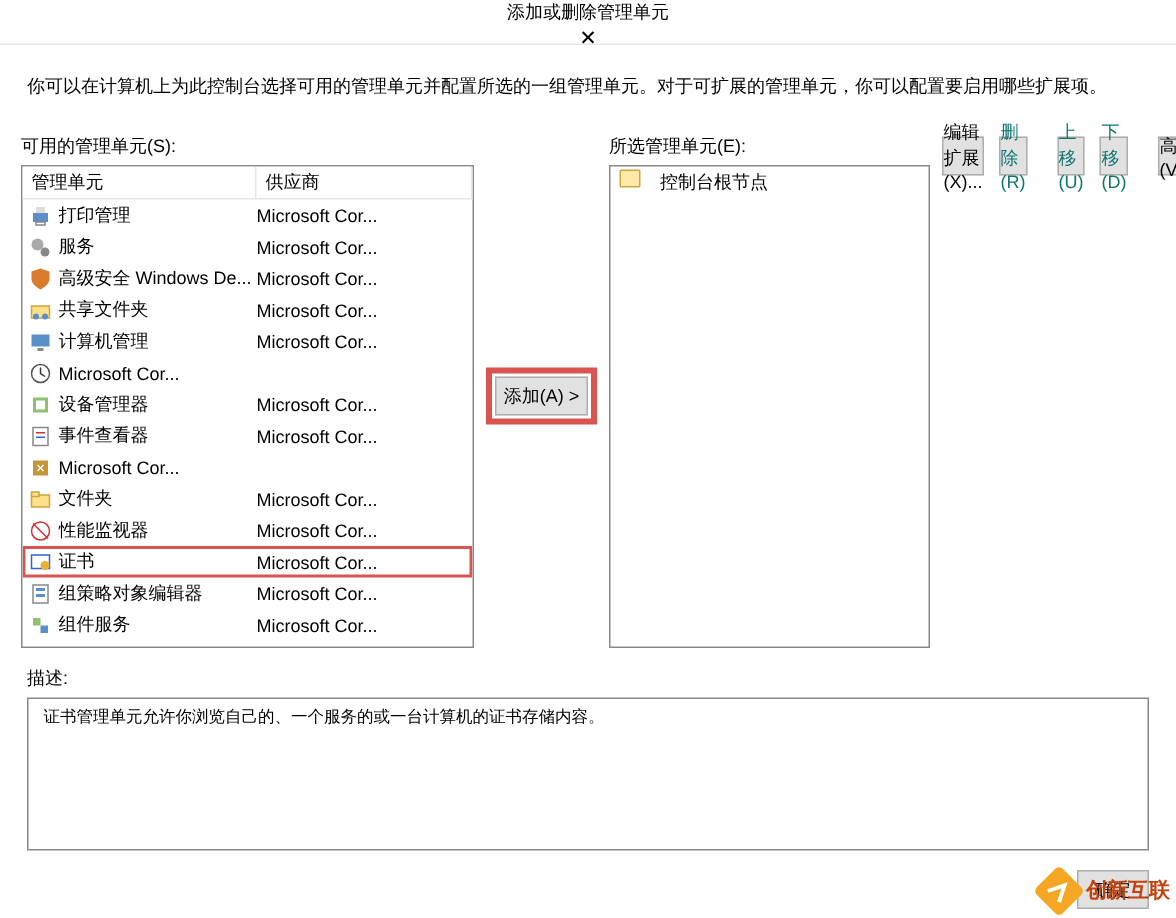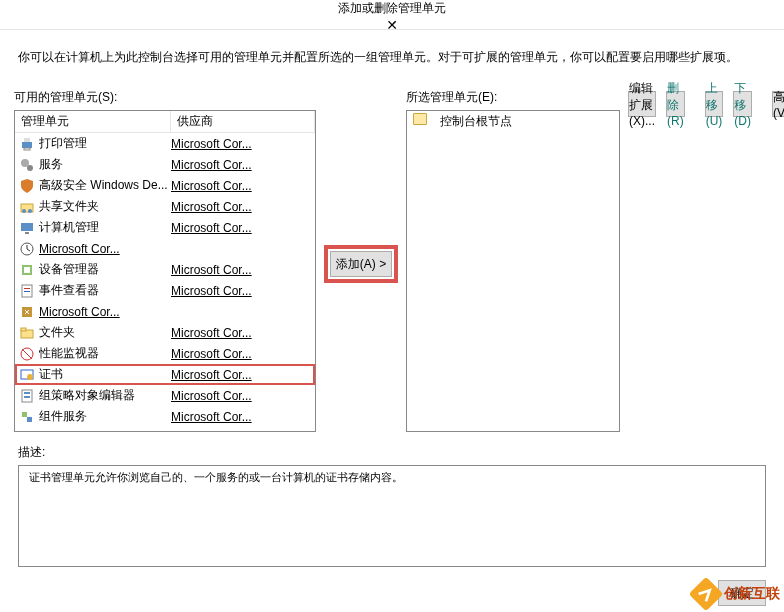--- a/index.html
+++ b/index.html
@@ -72,21 +72,21 @@
     align-items: center;
     height: 21px;
     padding: 0 2px;
   }
   .row .icon-cell {
     width: 20px; height: 18px;
     display:flex; align-items:center; justify-content:center;
     margin-right: 2px;
   }
   .row .name { width: 132px; white-space: nowrap; overflow: hidden; text-overflow: ellipsis;}
-  .row .vendor { flex:1; white-space: nowrap; overflow: hidden; text-overflow: ellipsis; text-decoration: underline;}
+  .row .vendor { flex:1; white-space: nowrap; overflow: hidden; text-overflow: ellipsis;}
   .row.selected {
     outline: 2px solid #d9534f;
     outline-offset: -2px;
   }
   .sel-box {
     border: 1px solid #888;
     height: 322px;
     background: #fff;
     padding: 2px;
   }

